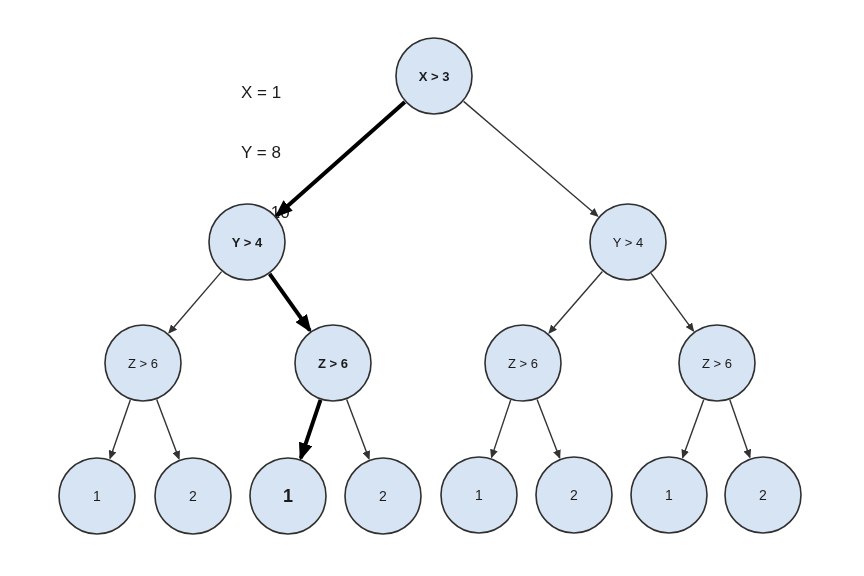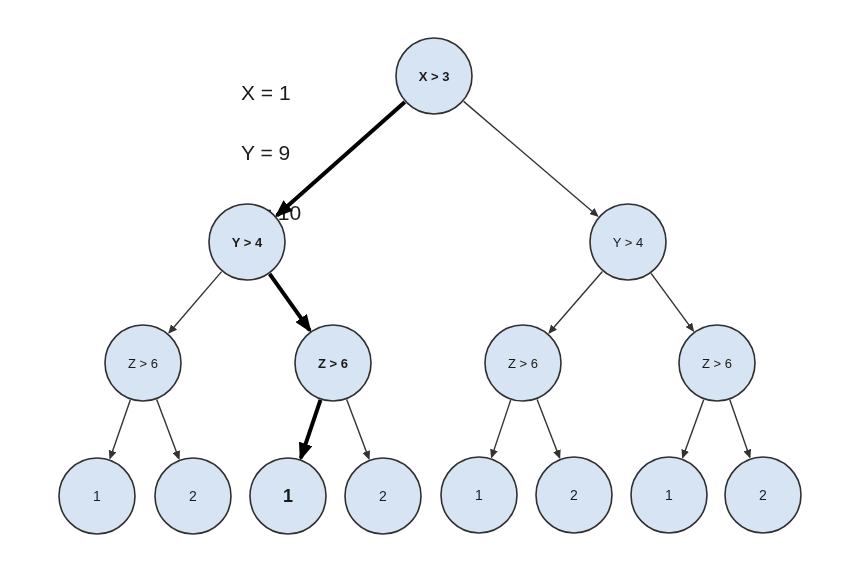--- a/index.html
+++ b/index.html
@@ -8,21 +8,21 @@
     width: 864px;
     height: 576px;
     background: #ffffff;
     font-family: "Liberation Sans", sans-serif;
     overflow: hidden;
   }
   .legend {
     position: absolute;
     left: 241px;
     top: 43px;
-    font-size: 21px;
+    font-size: 17px;
     line-height: 20px;
     color: #1b1b1b;
     white-space: pre;
   }
   svg { position: absolute; left: 0; top: 0; }
   .node-circle { stroke-width: 1.6px; }
   .node-label {
     font-family: "Liberation Sans", sans-serif;
     font-size: 13px;
     text-anchor: middle;
@@ -32,21 +32,21 @@
   .node-label.big { font-size: 18px; }
   .edge { fill: none; }
 </style>
 </head>
 <body>
 
 <div class="canvas">
 
   <div class="legend">
     <div>X = 1</div>
-    <div>Y = 9</div>
+    <div>Y = 8</div>
     <div>Z = 10</div>
   </div>
 
   <svg id="tree-svg" width="864" height="576" viewBox="0 0 864 576">
     <defs>
       <marker id="arrow-small" markerUnits="userSpaceOnUse" markerWidth="9" markerHeight="8" refX="7.5" refY="4" orient="auto">
         <path d="M0,0 L9,4 L0,8 Z" fill="#333333"></path>
       </marker>
       <marker id="arrow-large" markerUnits="userSpaceOnUse" markerWidth="18" markerHeight="14" refX="15" refY="7" orient="auto">
         <path d="M0,0 L18,7 L0,14 Z" fill="#000000"></path>

